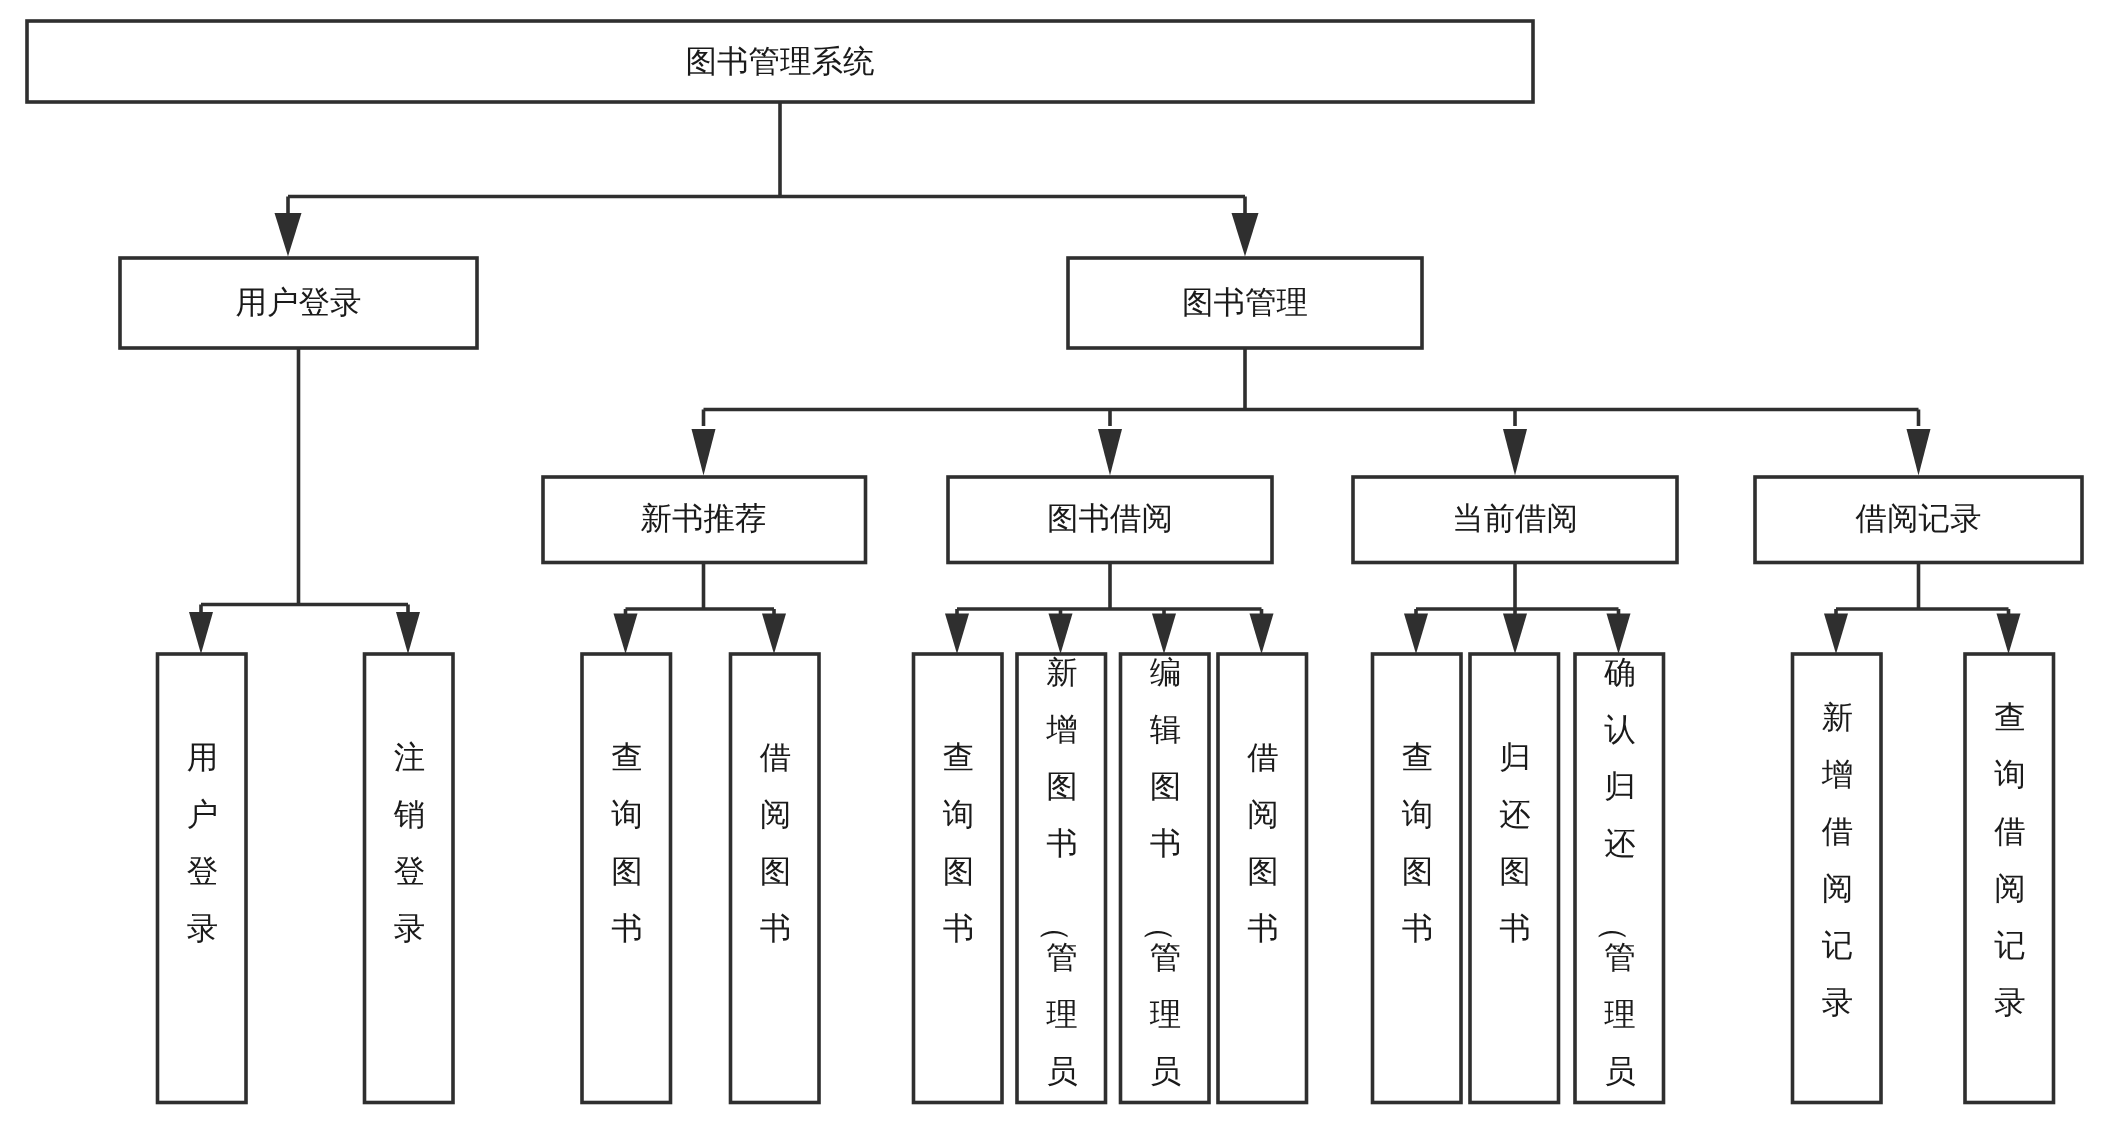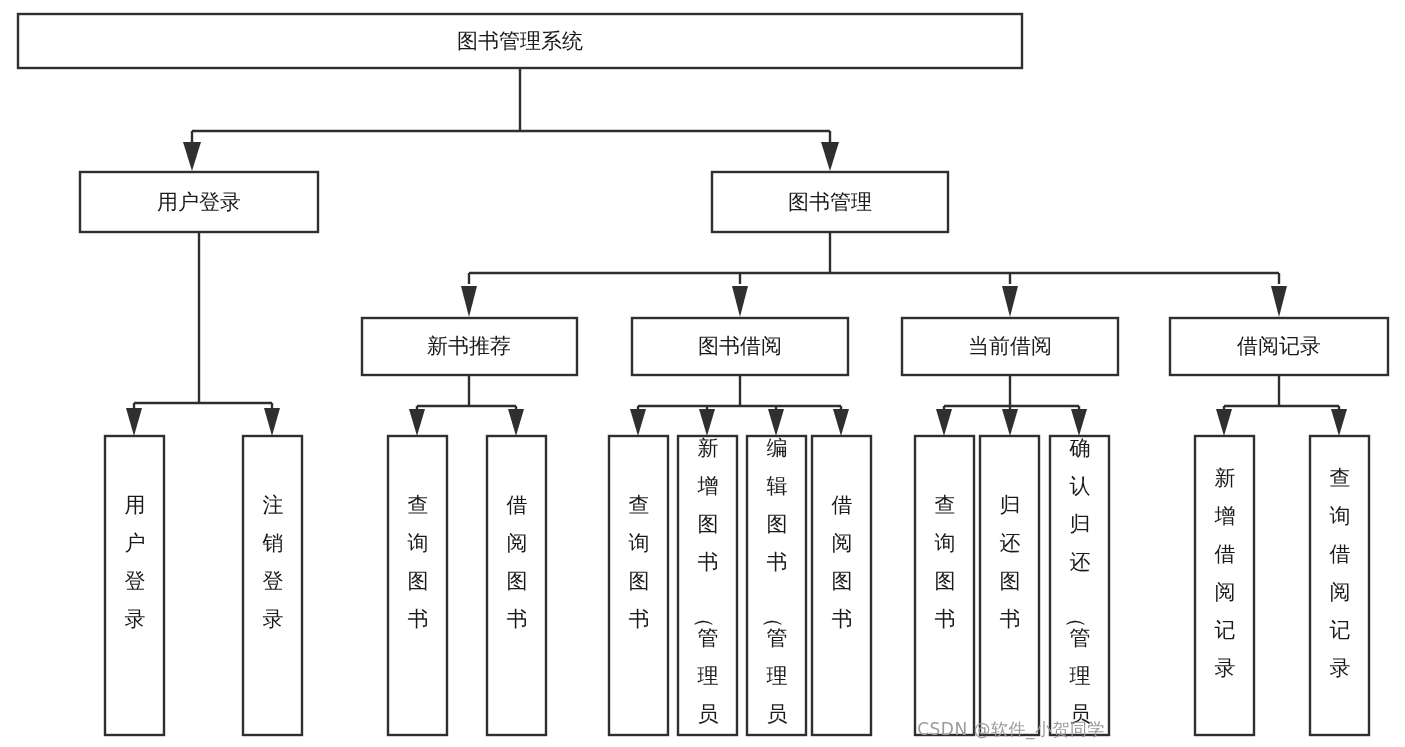--- a/index.html
+++ b/index.html
@@ -231,15 +231,14 @@
       <text class="node-label-v" x="1225" y="485"><tspan x="1225" y="485">新</tspan><tspan x="1225" y="523">增</tspan><tspan x="1225" y="561">借</tspan><tspan x="1225" y="599">阅</tspan><tspan x="1225" y="637">记</tspan><tspan x="1225" y="675">录</tspan></text>
     </g>
 
     <g>
       <rect class="node-rect" x="1310" y="436" width="59" height="299"></rect>
       <text class="node-label-v" x="1340" y="485"><tspan x="1340" y="485">查</tspan><tspan x="1340" y="523">询</tspan><tspan x="1340" y="561">借</tspan><tspan x="1340" y="599">阅</tspan><tspan x="1340" y="637">记</tspan><tspan x="1340" y="675">录</tspan></text>
     </g>
 
   </svg>
 
-  <div class="watermark">CSDN @软件_小贺同学</div>
 
 </div>
 
 </body></html>

